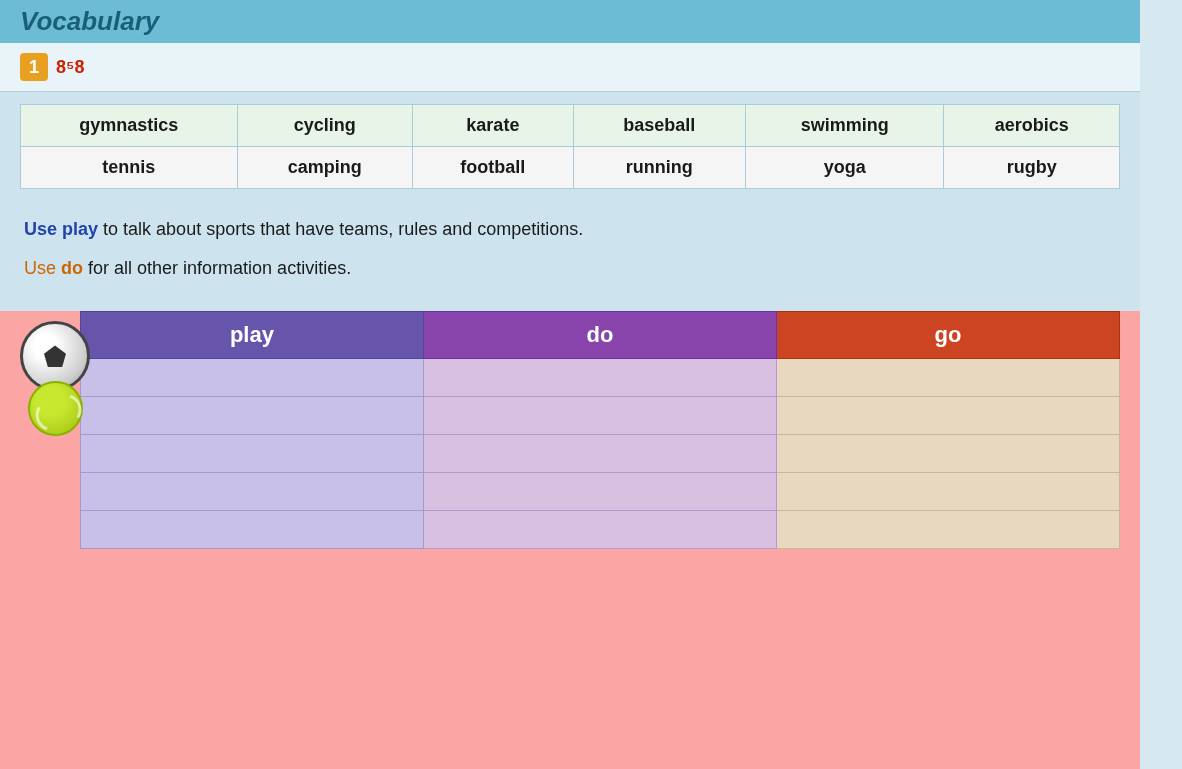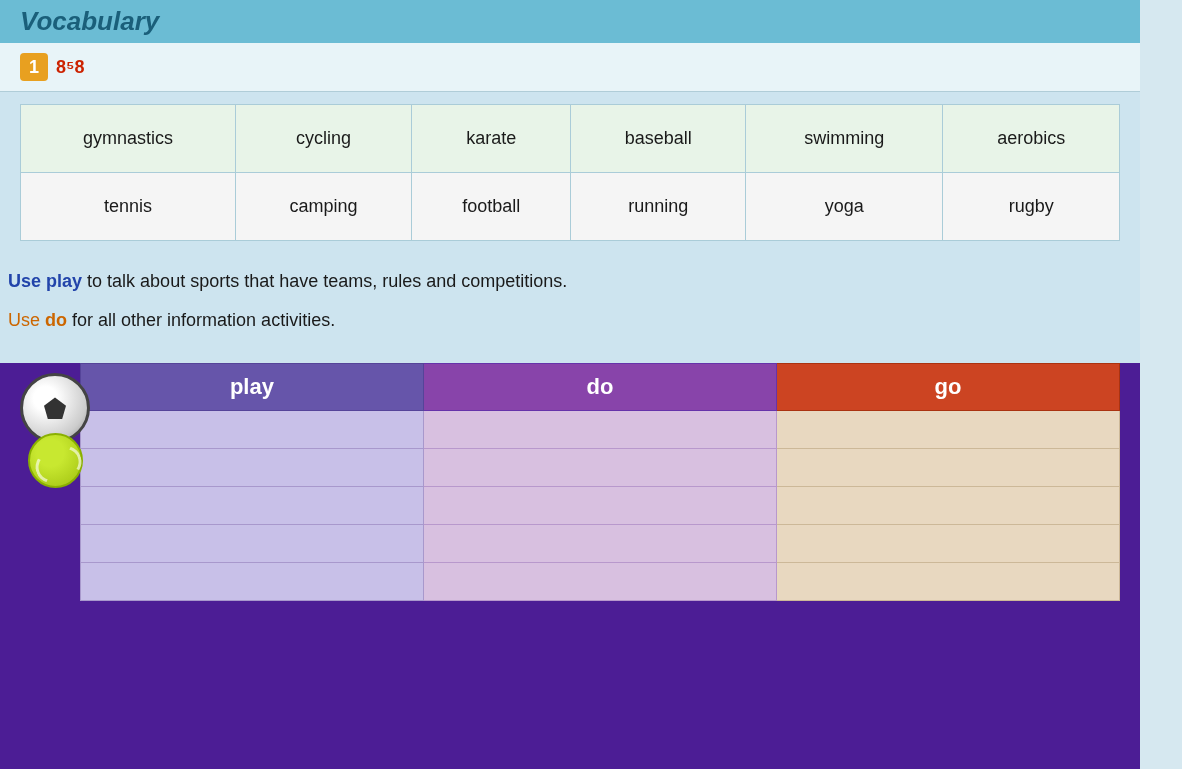--- a/index.html
+++ b/index.html
@@ -9,21 +9,21 @@
       background: #d6e8f0;
       width: 1182px;
       min-height: 769px;
       overflow: hidden;
       position: relative;
     }
 
     .page-container {
       width: 1140px;
       min-height: 769px;
-      background: #4c1d95;
+      background: #fca5a5;
       position: relative;
       padding: 0;
     }
 
     
     .header-bar {
       background: #6bbcd4;
       padding: 6px 20px 6px 20px;
       display: flex;
       align-items: center;
@@ -80,36 +80,37 @@
 
     .word-grid {
       width: 100%;
       border-collapse: collapse;
       background: white;
     }
 
     .word-grid td {
       border: 1px solid #aaccd8;
       text-align: center;
-      padding: 23px 16px;
+      padding: 10px 16px;
       font-size: 18px;
       color: #1a1a1a;
+      font-weight: bold;
     }
 
     .word-grid tr:nth-child(odd) td {
       background: #e8f4e8;
     }
 
     .word-grid tr:nth-child(even) td {
       background: #f5f5f5;
     }
 
     
     .usage-rules {
-      padding: 16px 8px;
+      padding: 16px 24px;
       background: #cde4ef;
     }
 
     .usage-rule {
       font-size: 18px;
       color: #1a1a1a;
       margin-bottom: 14px;
       line-height: 1.4;
     }
 

